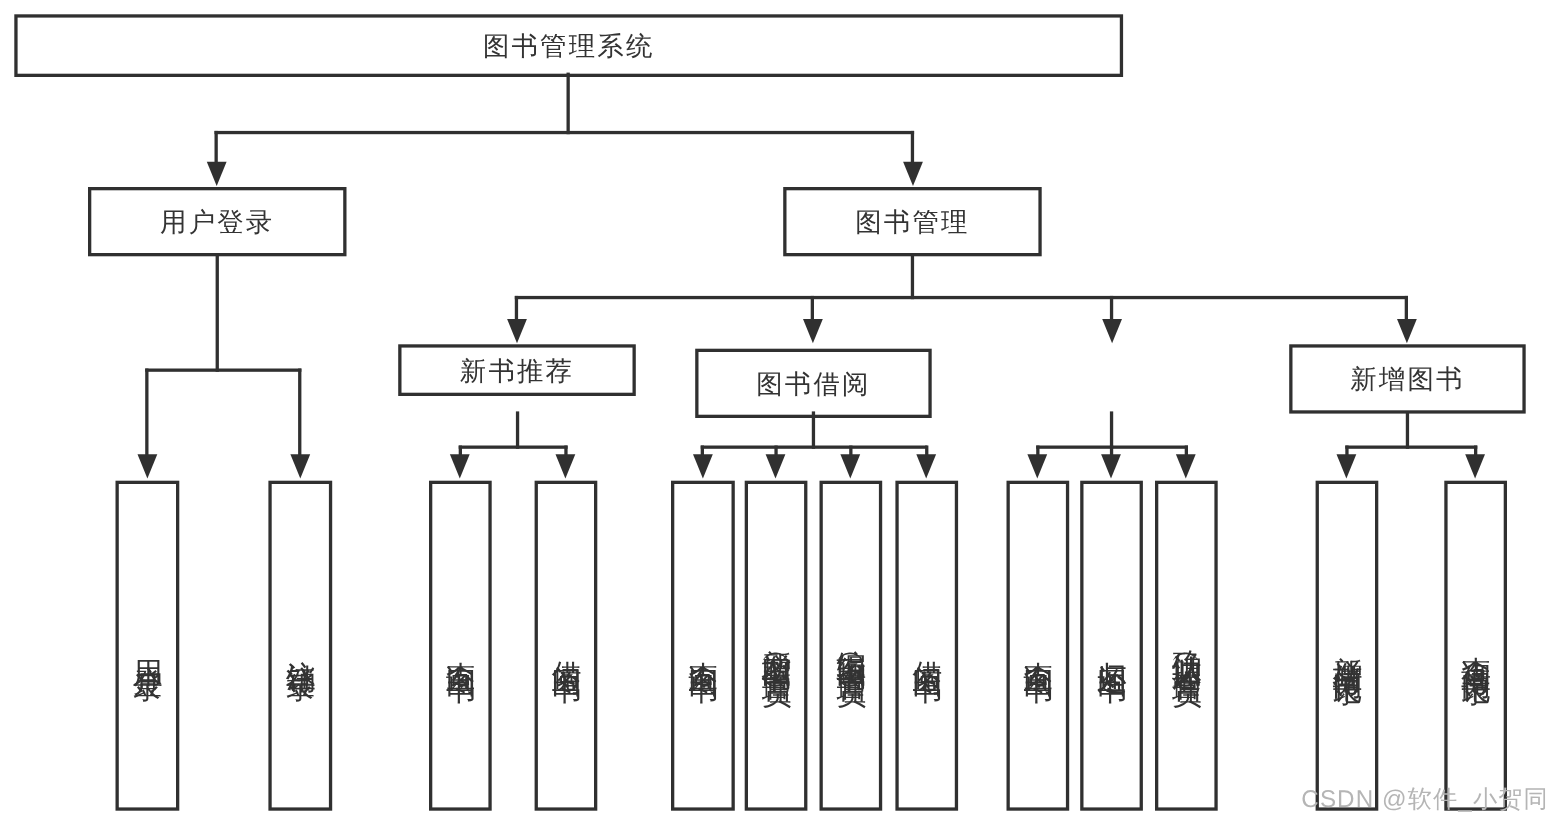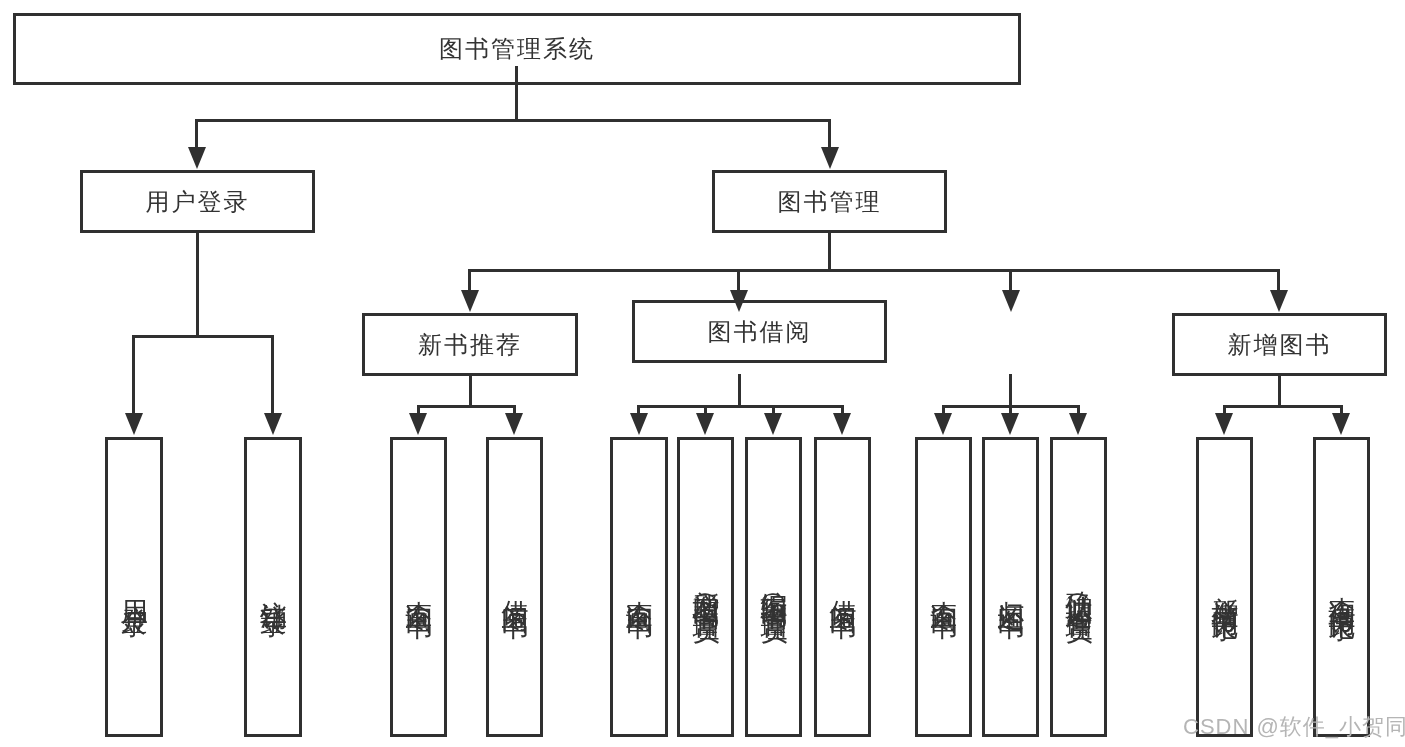--- a/index.html
+++ b/index.html
@@ -49,35 +49,35 @@
     color:var(--wm);
     z-index:5;
     white-space:nowrap;
   }
 </style>
 </head>
 <body>
 
 <div class="canvas">
 
-  <div class="box hbox" style="left:13px;top:13px;width:1008px;height:72px;">
+  <div class="box hbox" style="left:13px;top:13px;width:1008px;height:57px;">
     <span>图书管理系统</span>
   </div>
 
   <div class="box hbox" style="left:80px;top:170px;width:235px;height:63px;">
     <span>用户登录</span>
   </div>
   <div class="box hbox" style="left:712px;top:170px;width:235px;height:63px;">
     <span>图书管理</span>
   </div>
 
-  <div class="box hbox" style="left:362px;top:313px;width:216px;height:63px;">
+  <div class="box hbox" style="left:362px;top:313px;width:216px;height:47px;">
     <span>新书推荐</span>
   </div>
-  <div class="box hbox" style="left:632px;top:300px;width:255px;height:63px;">
+  <div class="box hbox" style="left:632px;top:317px;width:215px;height:63px;">
     <span>图书借阅</span>
   </div>
   <div class="box hbox" style="left:1172px;top:313px;width:215px;height:63px;">
     <span>新增图书</span>
   </div>
 
   <div class="box leaf" style="left:105px;top:437px;width:58px;height:300px;">
     <span>用户登录</span>
   </div>
   <div class="box leaf" style="left:244px;top:437px;width:58px;height:300px;">

